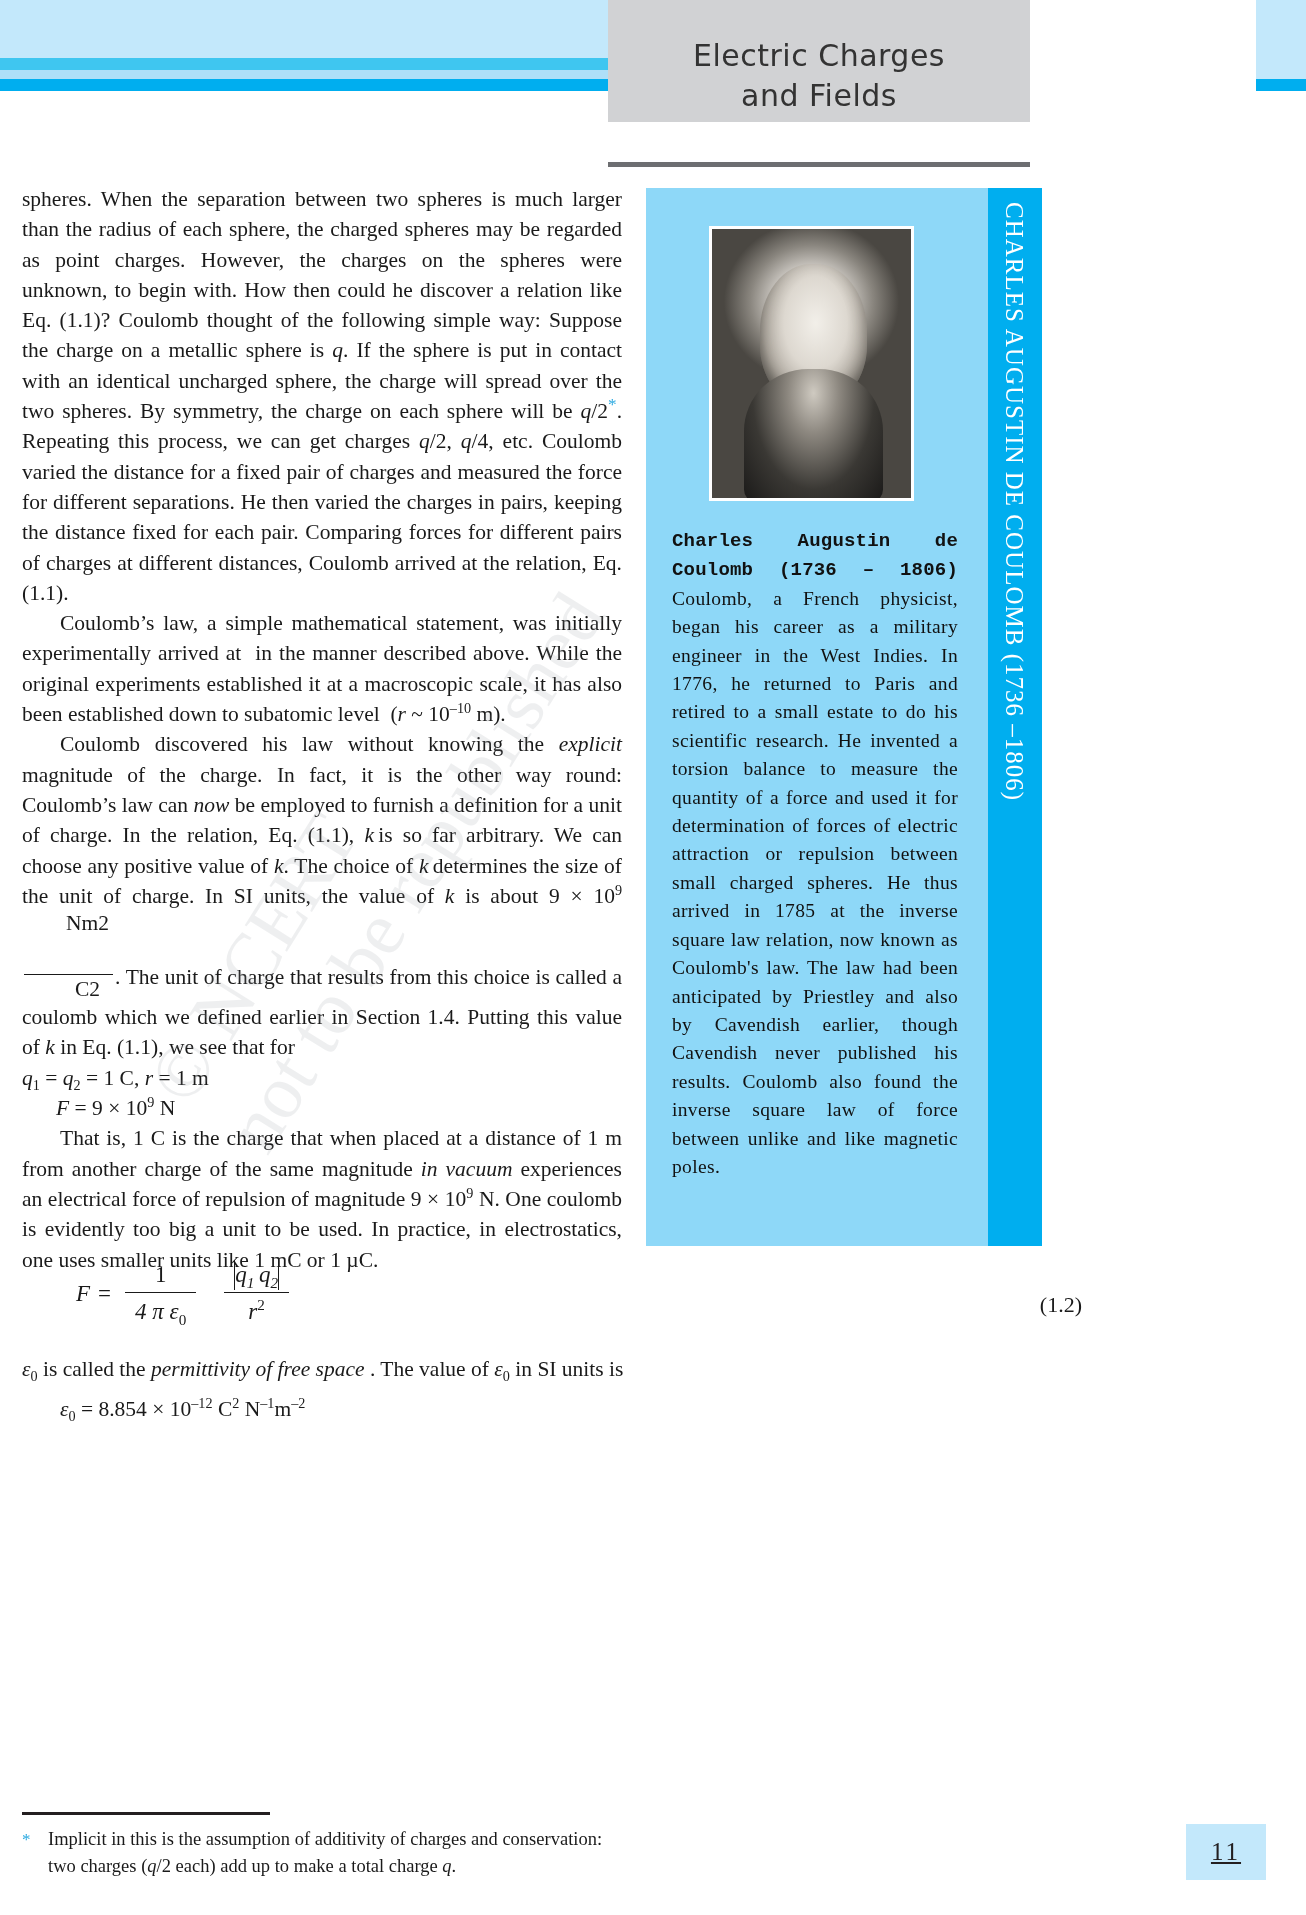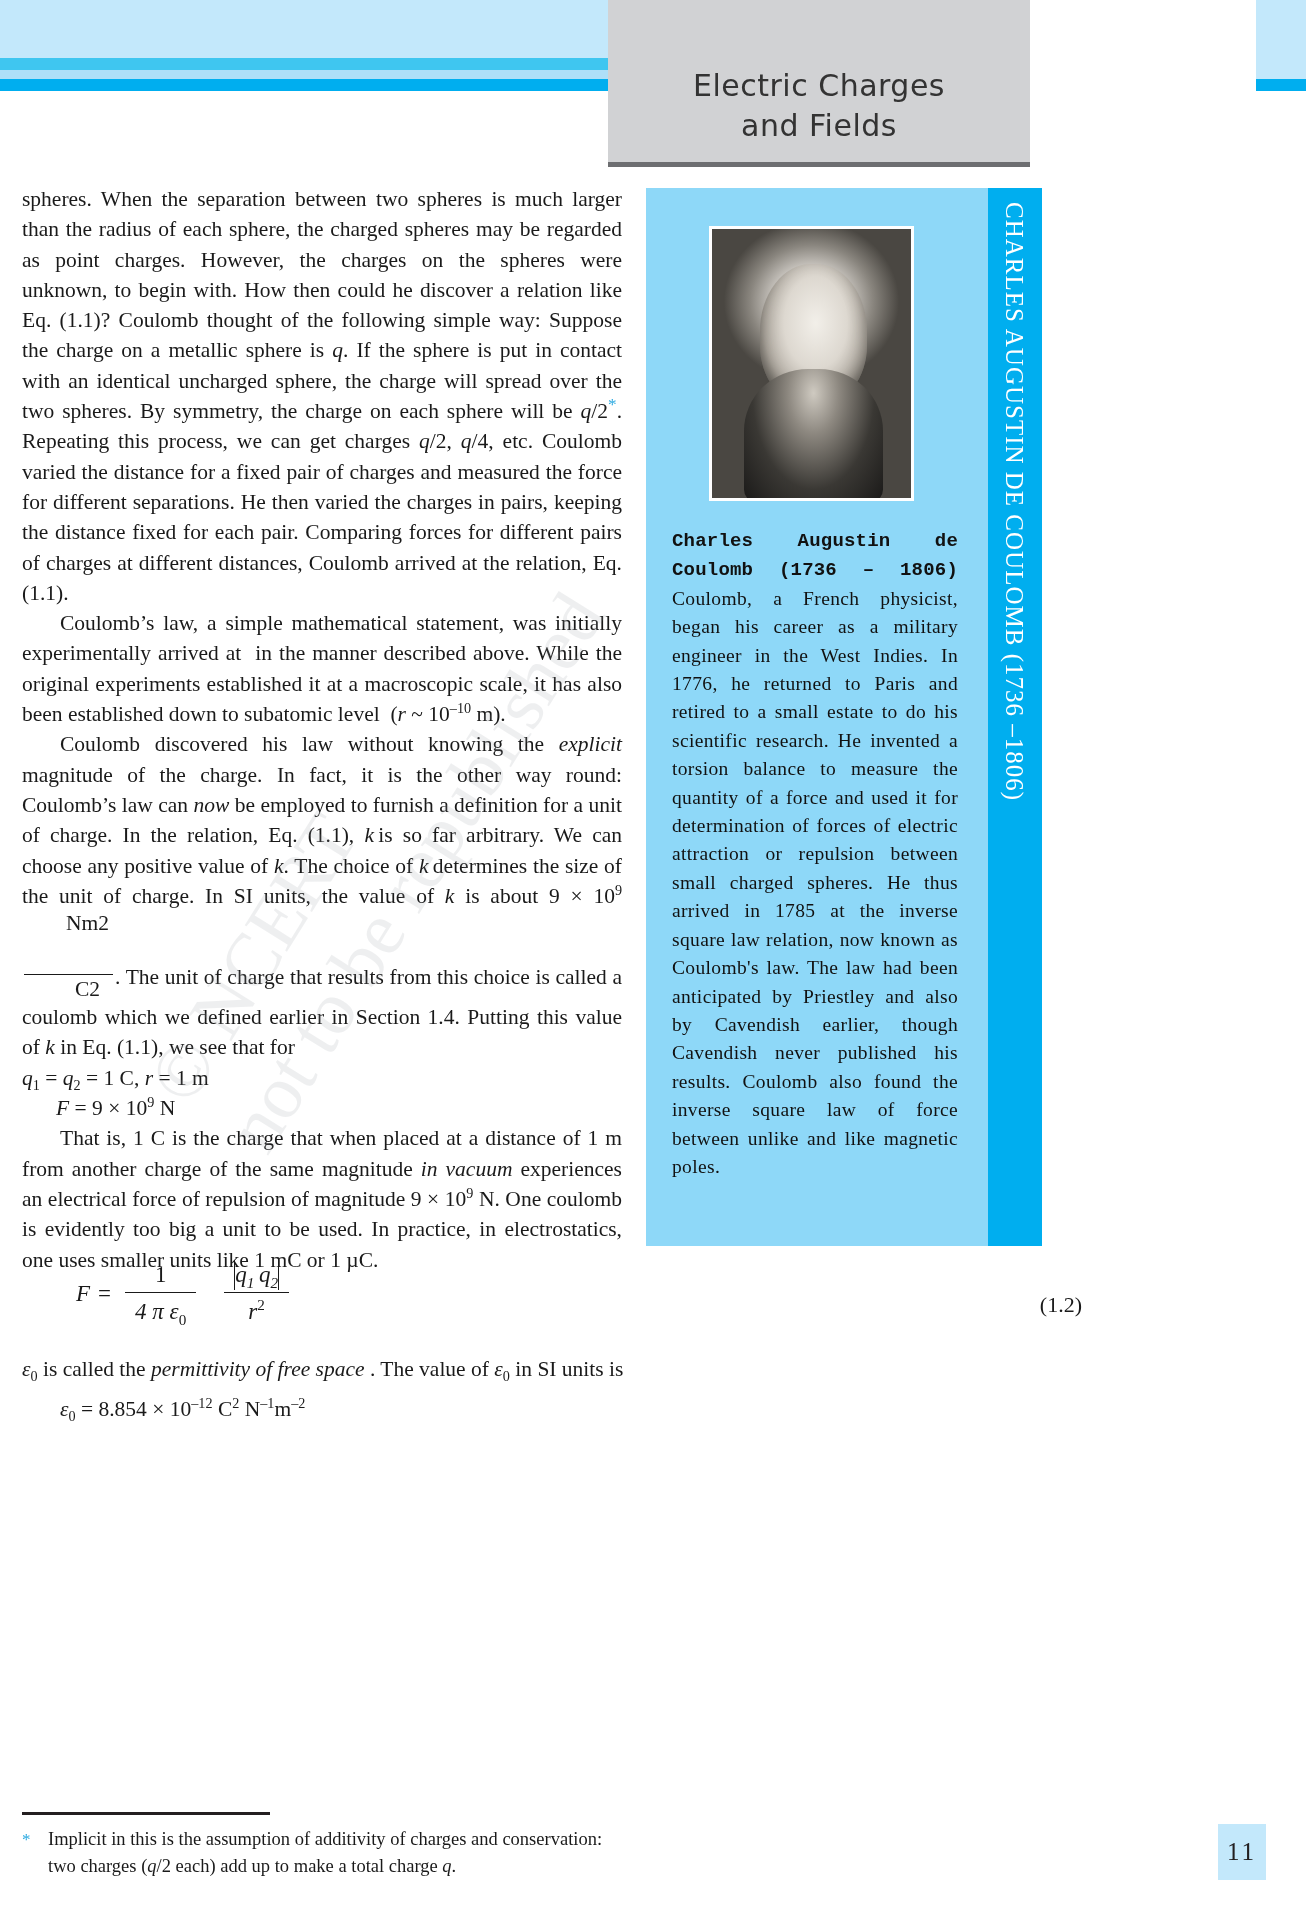--- a/index.html
+++ b/index.html
@@ -37,25 +37,25 @@
   .hdr-band-pale-right {
     position: absolute; right: 0; top: 0; width: 50px; height: 79px;
     background: #c3e8fb;
   }
   .hdr-band-deep-right {
     position: absolute; right: 0; top: 79px; width: 50px; height: 12px;
     background: #00aeef;
   }
 
   .hdr-title-box {
-    position: absolute; left: 608px; top: 0; width: 422px; height: 162px;
+    position: absolute; left: 608px; top: 0; width: 422px; height: 122px;
     background: #d1d2d4;
     display: flex; flex-direction: column;
     align-items: center; justify-content: flex-end;
-    padding-bottom: 16px;
+    padding-bottom: 6px;
   }
   .hdr-title-box .line {
     font-family: "DejaVu Sans", sans-serif;
     font-size: 30px; line-height: 40px; color: #333333;
     letter-spacing: 0.5px; font-weight: 400;
     text-align: center;
   }
   .hdr-title-underline {
     position: absolute; left: 608px; top: 162px; width: 422px; height: 5px;
     background: #6d6e71;
@@ -222,25 +222,26 @@
     display: flex;
   }
   .footnote .fn-mark {
     color: #2aa9e0; width: 26px; flex: 0 0 26px; font-size: 17px;
   }
   .footnote .fn-body { flex: 1; }
   .footnote .fn-body p { margin: 0; }
 
   .page-number {
     position: absolute; right: 40px; top: 1824px;
-    width: 48px; height: 56px;
+    width: 80px; height: 56px;
     background: #c3e8fb;
     display: flex; align-items: center; justify-content: center;
     font-size: 25px; color: #231f20;
     letter-spacing: 3px;
+    text-decoration: underline;
   }
 
   
   .watermark {
     position: absolute;
     left: 300px; top: 620px;
     width: 640px; height: 760px;
     pointer-events: none;
     z-index: 5;
     opacity: 0.16;

